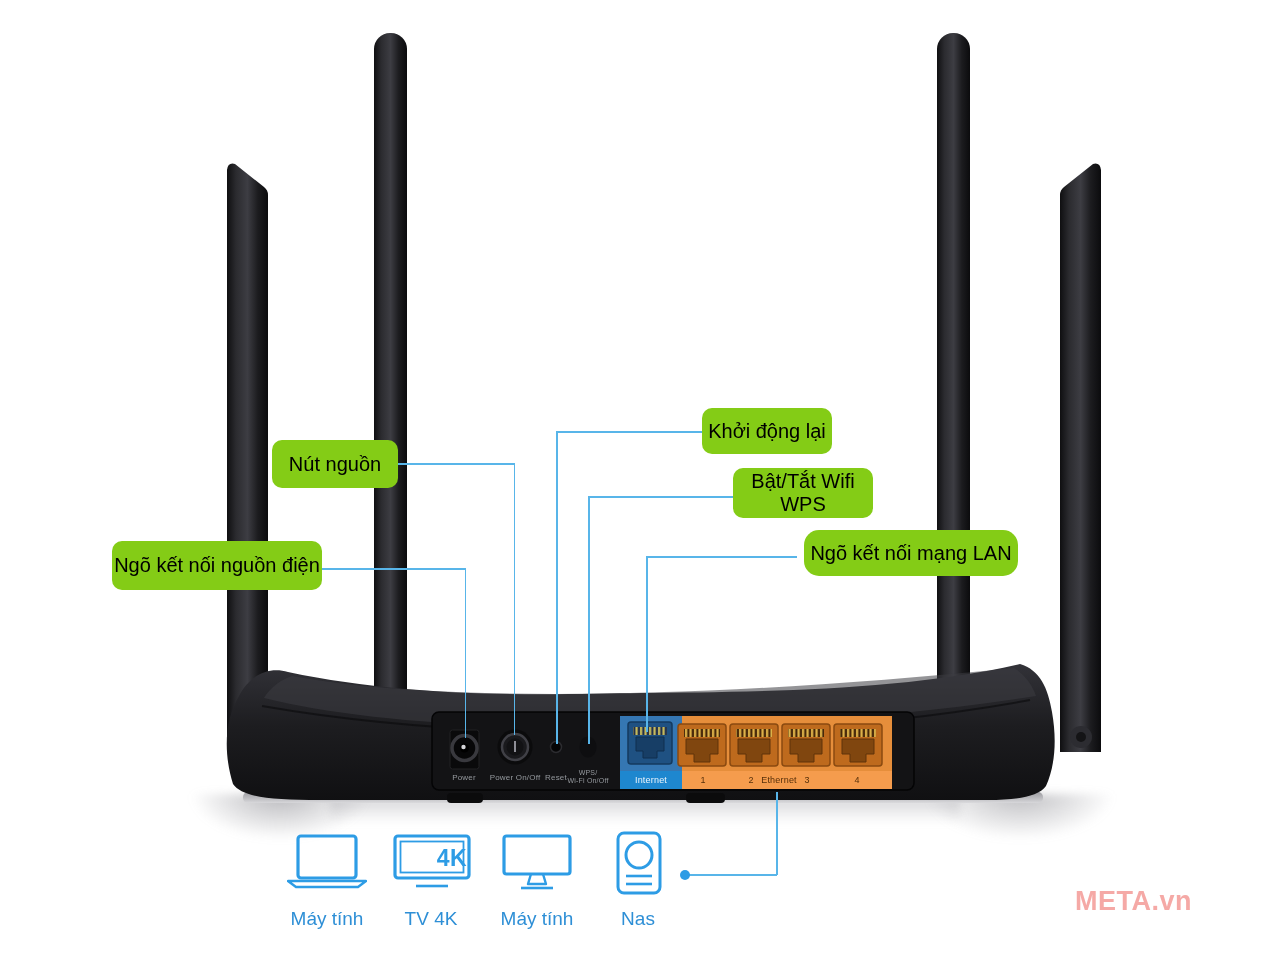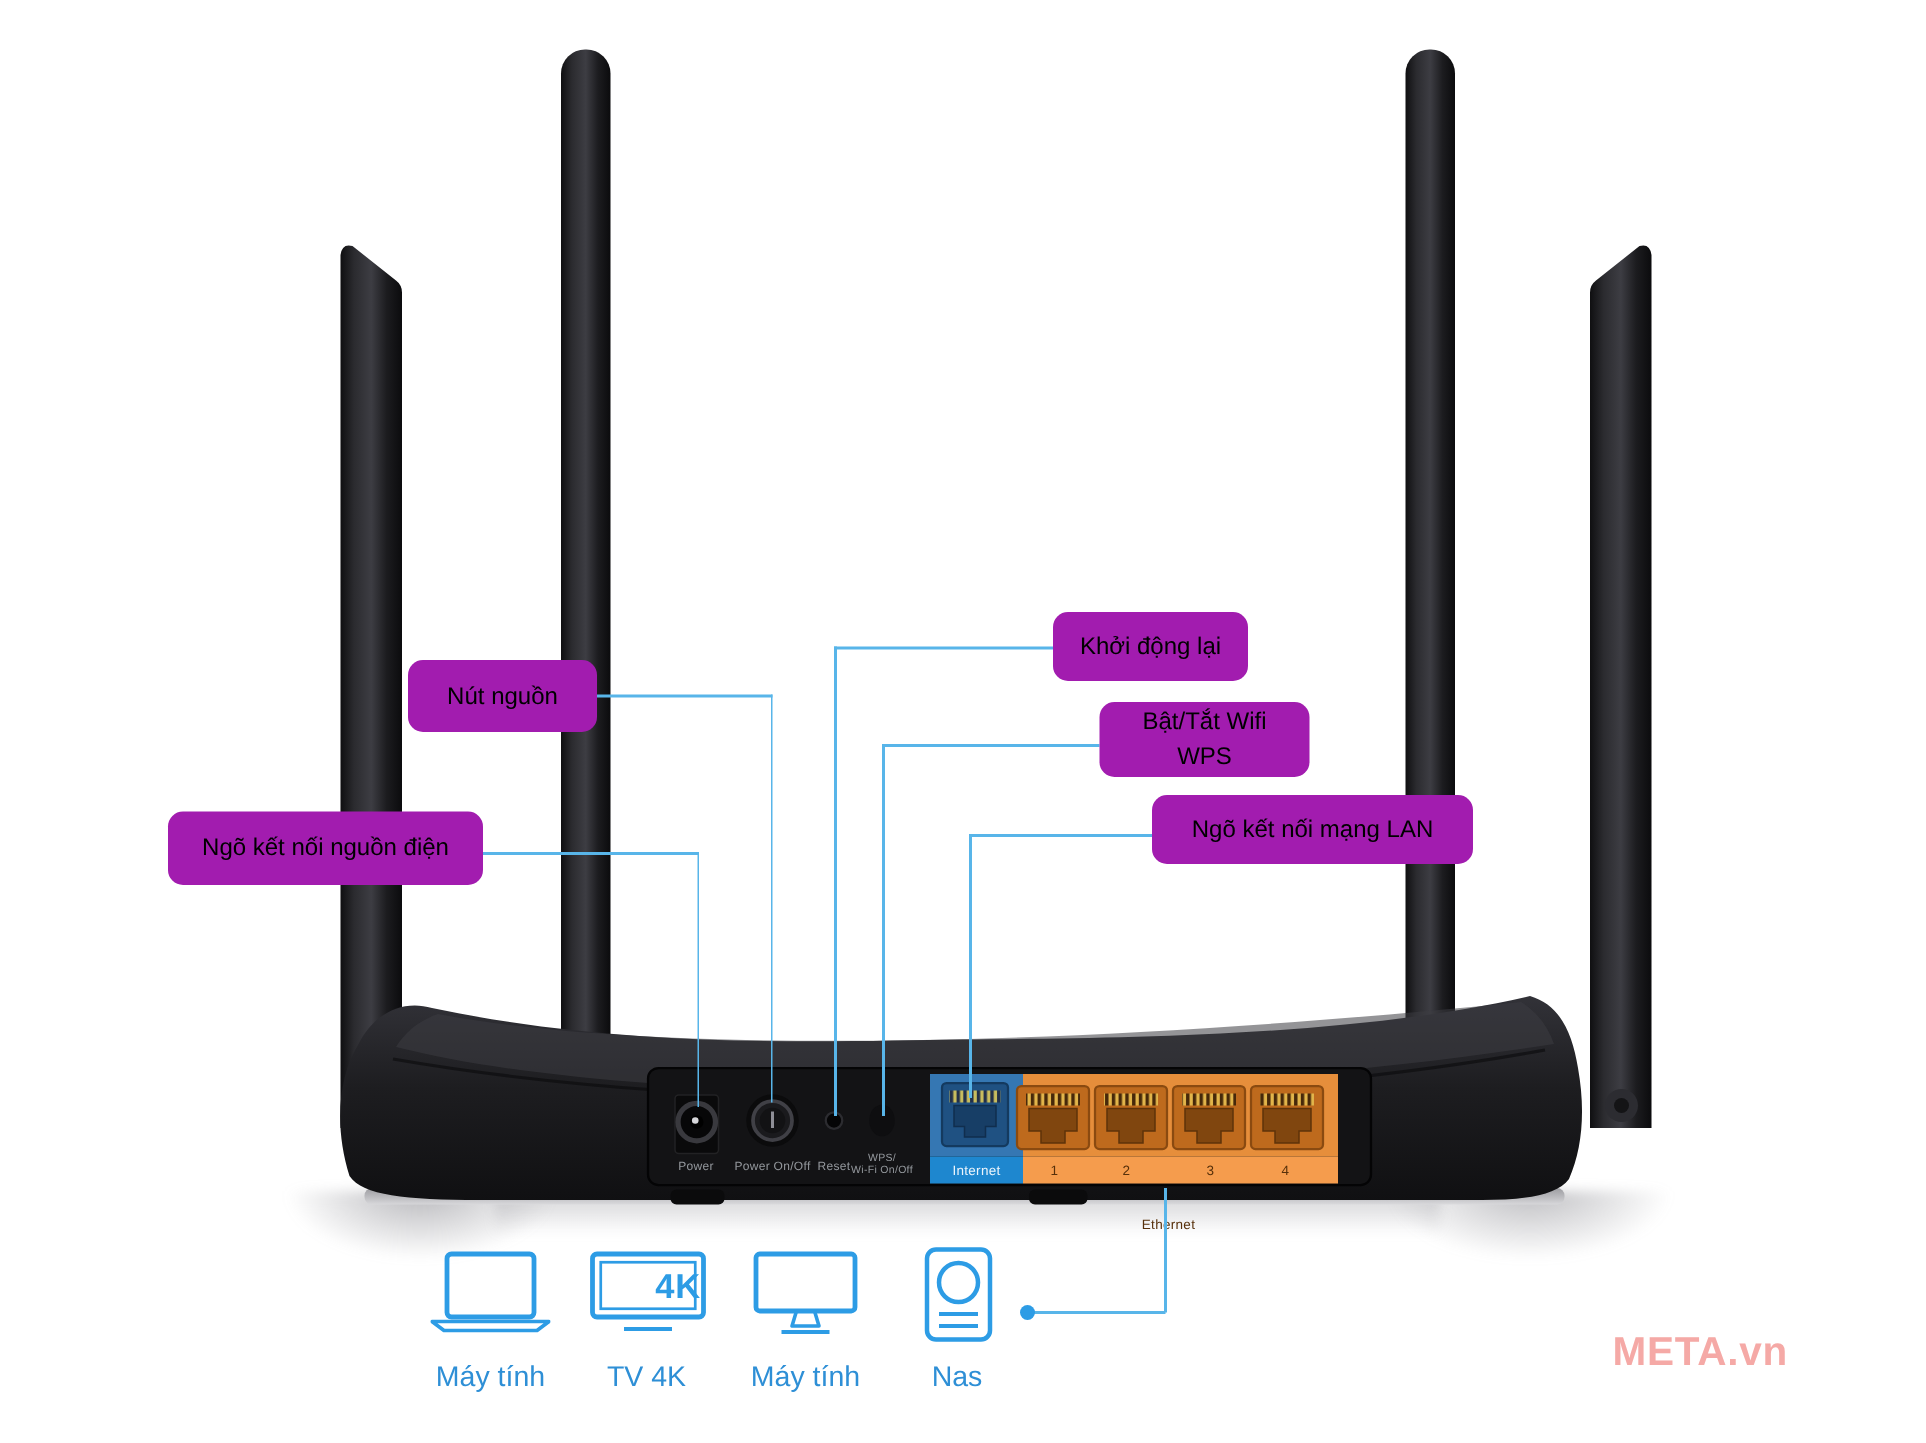--- a/index.html
+++ b/index.html
@@ -24,22 +24,22 @@
   
   .pl{position:absolute;z-index:2;transform:translateX(-50%);white-space:nowrap;
       color:#94989d;font-size:8px;line-height:9px;text-align:center;letter-spacing:.2px;}
   .pl.two{font-size:7px;line-height:7.5px;}
   .pl.on-blue{color:#eaf4fc;font-size:9px;}
   .pl.on-orange{color:#57300a;font-size:9px;}
   
   .cline{position:absolute;background:#58b5e9;z-index:3;}
   .cdot{position:absolute;width:10px;height:10px;border-radius:50%;background:#2d9ce5;z-index:3;}
   
-  .callout{position:absolute;z-index:4;background:#a21caf;border-radius:10px;
-    color:#000;font-size:16px;line-height:23px;display:flex;flex-direction:column;
+  .callout{position:absolute;z-index:4;background:#84cc16;border-radius:10px;
+    color:#000;font-size:20px;line-height:23px;display:flex;flex-direction:column;
     align-items:center;justify-content:center;text-align:center;}
   
   .dev-icon{position:absolute;z-index:2;}
   .dev-label{position:absolute;z-index:2;transform:translateX(-50%);white-space:nowrap;
     color:#2e8fd6;font-size:19px;}
   .tv-badge{position:absolute;z-index:3;transform:translate(-50%,-50%);
     color:#2d9ce5;font-size:23px;font-weight:bold;letter-spacing:.5px;}
   .watermark{position:absolute;z-index:2;color:#f5a9a6;font-size:27px;font-weight:bold;letter-spacing:.5px;margin-left:28px;}
 </style>
 </head>
@@ -175,21 +175,21 @@
   <span class="pl" style="left:464px;top:773px;">Power</span>
   <span class="pl" style="left:515px;top:773px;">Power On/Off</span>
   <span class="pl" style="left:556px;top:773px;">Reset</span>
   <span class="pl two" style="left:588px;top:769px;">
     <span style="display:block;">WPS/</span>
     <span style="display:block;">Wi-Fi On/Off</span>
   </span>
   <span class="pl on-blue" style="left:651px;top:776px;">Internet</span>
   <span class="pl on-orange" style="left:703px;top:776px;">1</span>
   <span class="pl on-orange" style="left:751px;top:776px;">2</span>
-  <span class="pl on-orange" style="left:779px;top:776px;margin-top:36px;">Ethernet</span>
+  <span class="pl on-orange" style="left:779px;top:776px;">Ethernet</span>
   <span class="pl on-orange" style="left:807px;top:776px;">3</span>
   <span class="pl on-orange" style="left:857px;top:776px;">4</span>
 
   <div class="cline" style="left:398px;top:463px;width:117px;height:1.5px;"></div>
   <div class="cline" style="left:513.5px;top:463px;width:1.5px;height:272px;"></div>
 
   <div class="cline" style="left:556px;top:431px;width:146px;height:1.5px;"></div>
   <div class="cline" style="left:556px;top:431px;width:1.5px;height:313px;"></div>
 
   <div class="cline" style="left:588px;top:496px;width:145px;height:1.5px;"></div>
@@ -208,21 +208,21 @@
   <div class="callout" style="left:272px;top:440px;width:126px;height:48px;text-align:right;">
     <span>Nút nguồn</span>
   </div>
   <div class="callout" style="left:702px;top:408px;width:130px;height:46px;">
     <span>Khởi động lại</span>
   </div>
   <div class="callout" style="left:733px;top:468px;width:140px;height:50px;">
     <span>Bật/Tắt Wifi</span>
     <span>WPS</span>
   </div>
-  <div class="callout" style="left:768px;top:530px;width:214px;height:46px;">
+  <div class="callout" style="left:804px;top:530px;width:214px;height:46px;border-radius:15px;">
     <span>Ngõ kết nối mạng LAN</span>
   </div>
   <div class="callout" style="left:112px;top:541px;width:210px;height:49px;">
     <span>Ngõ kết nối nguồn điện</span>
   </div>
 
   <svg class="dev-icon" style="left:287px;top:834px;" width="80" height="56" viewBox="0 0 80 56">
     <rect x="11" y="2" width="58" height="42" rx="3" fill="none" stroke="#2d9ce5" stroke-width="3.2"></rect>
     <path d="M 1,47 H 79 L 71,53 H 9 Z" fill="none" stroke="#2d9ce5" stroke-width="2.4" stroke-linejoin="round"></path>
   </svg>

